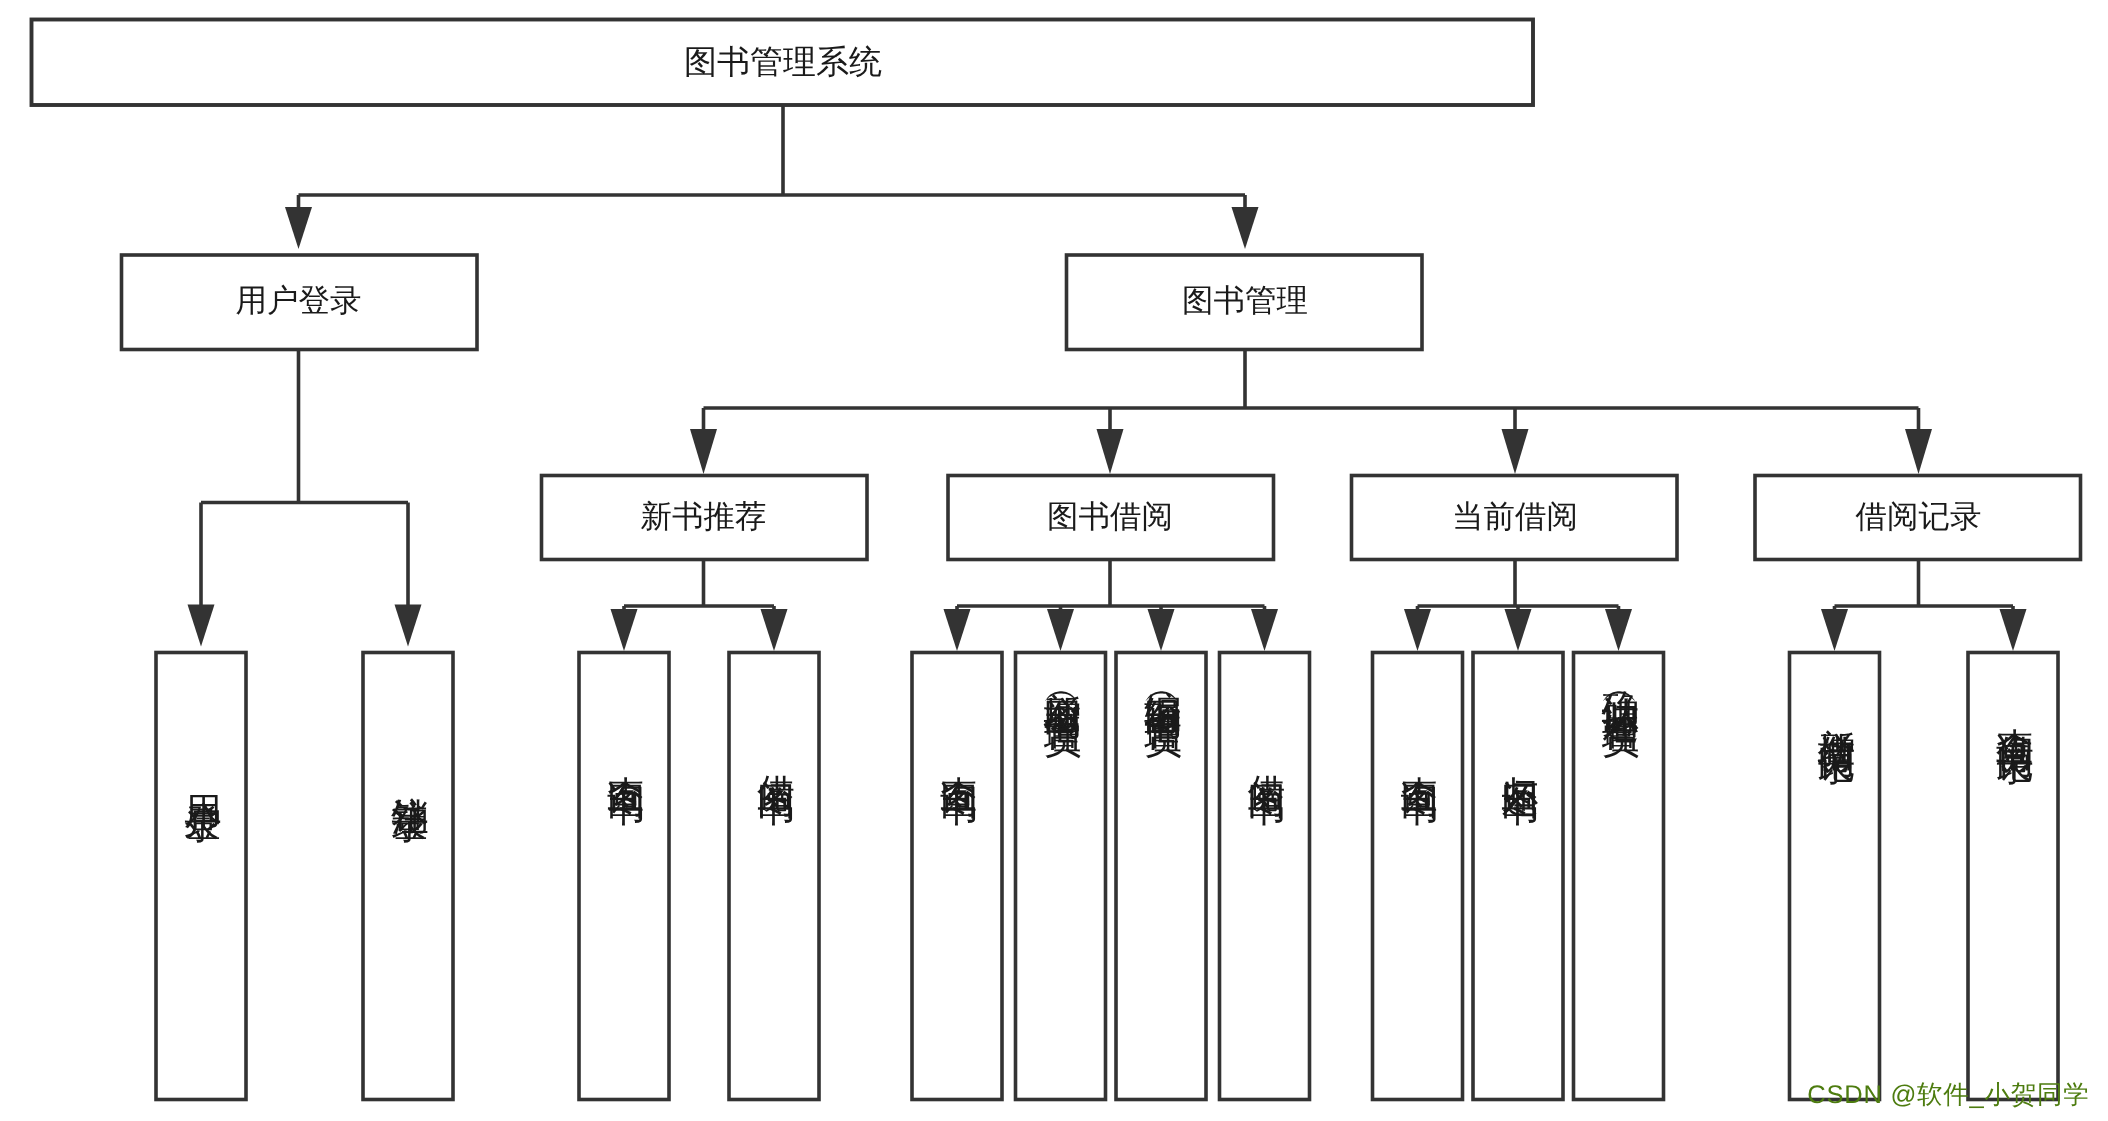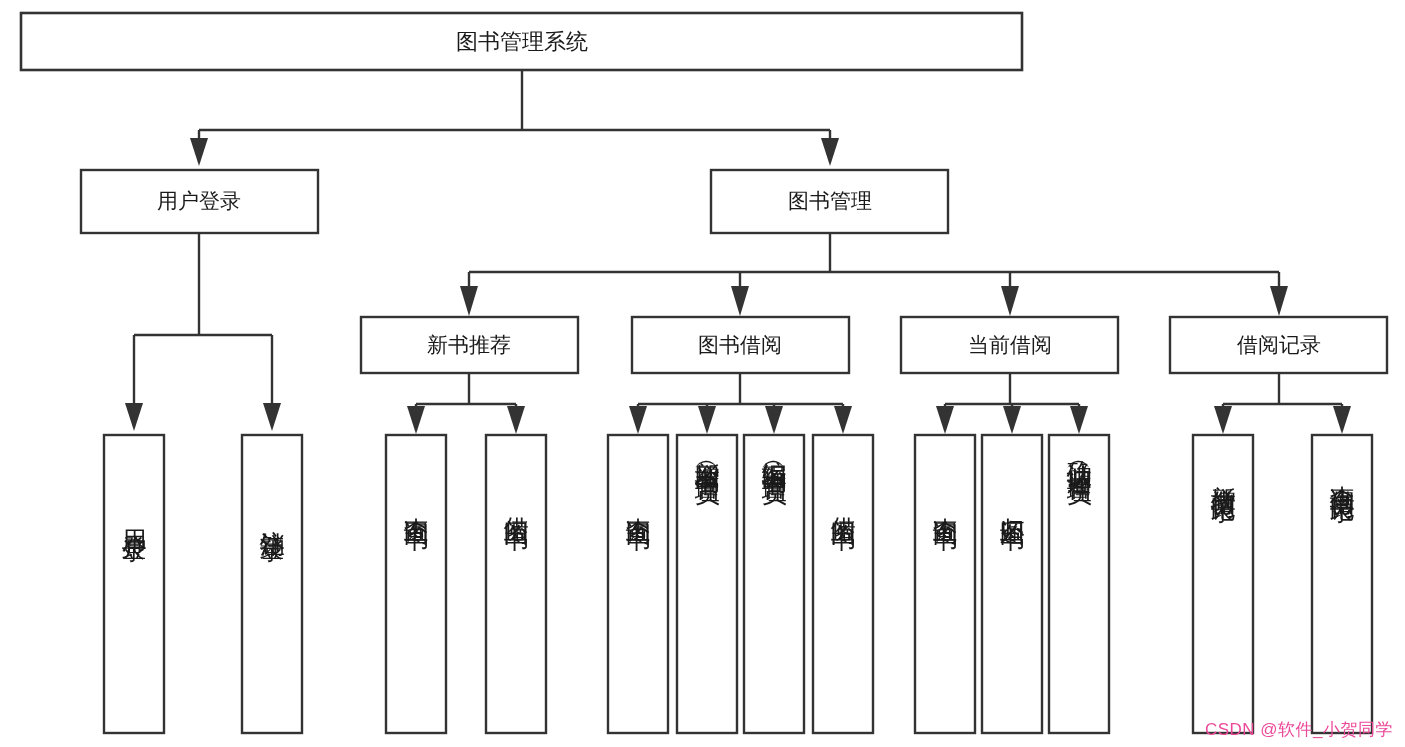--- a/index.html
+++ b/index.html
@@ -68,21 +68,21 @@
     color: #1a1a1a;
     letter-spacing: 3px;
     white-space: nowrap;
   }
   .watermark {
     position: absolute;
     right: 12px;
     bottom: 6px;
     font-family: "Liberation Sans", "DejaVu Sans", sans-serif;
     font-size: 17px;
-    color: #ec4899;
+    color: #4d7c0f;
     letter-spacing: 0.5px;
     white-space: nowrap;
   }
 </style>
 </head>
 <body>
 
 <div id="diagram-root">
 
   <svg class="diagram-canvas" viewBox="0 0 1405 747">

